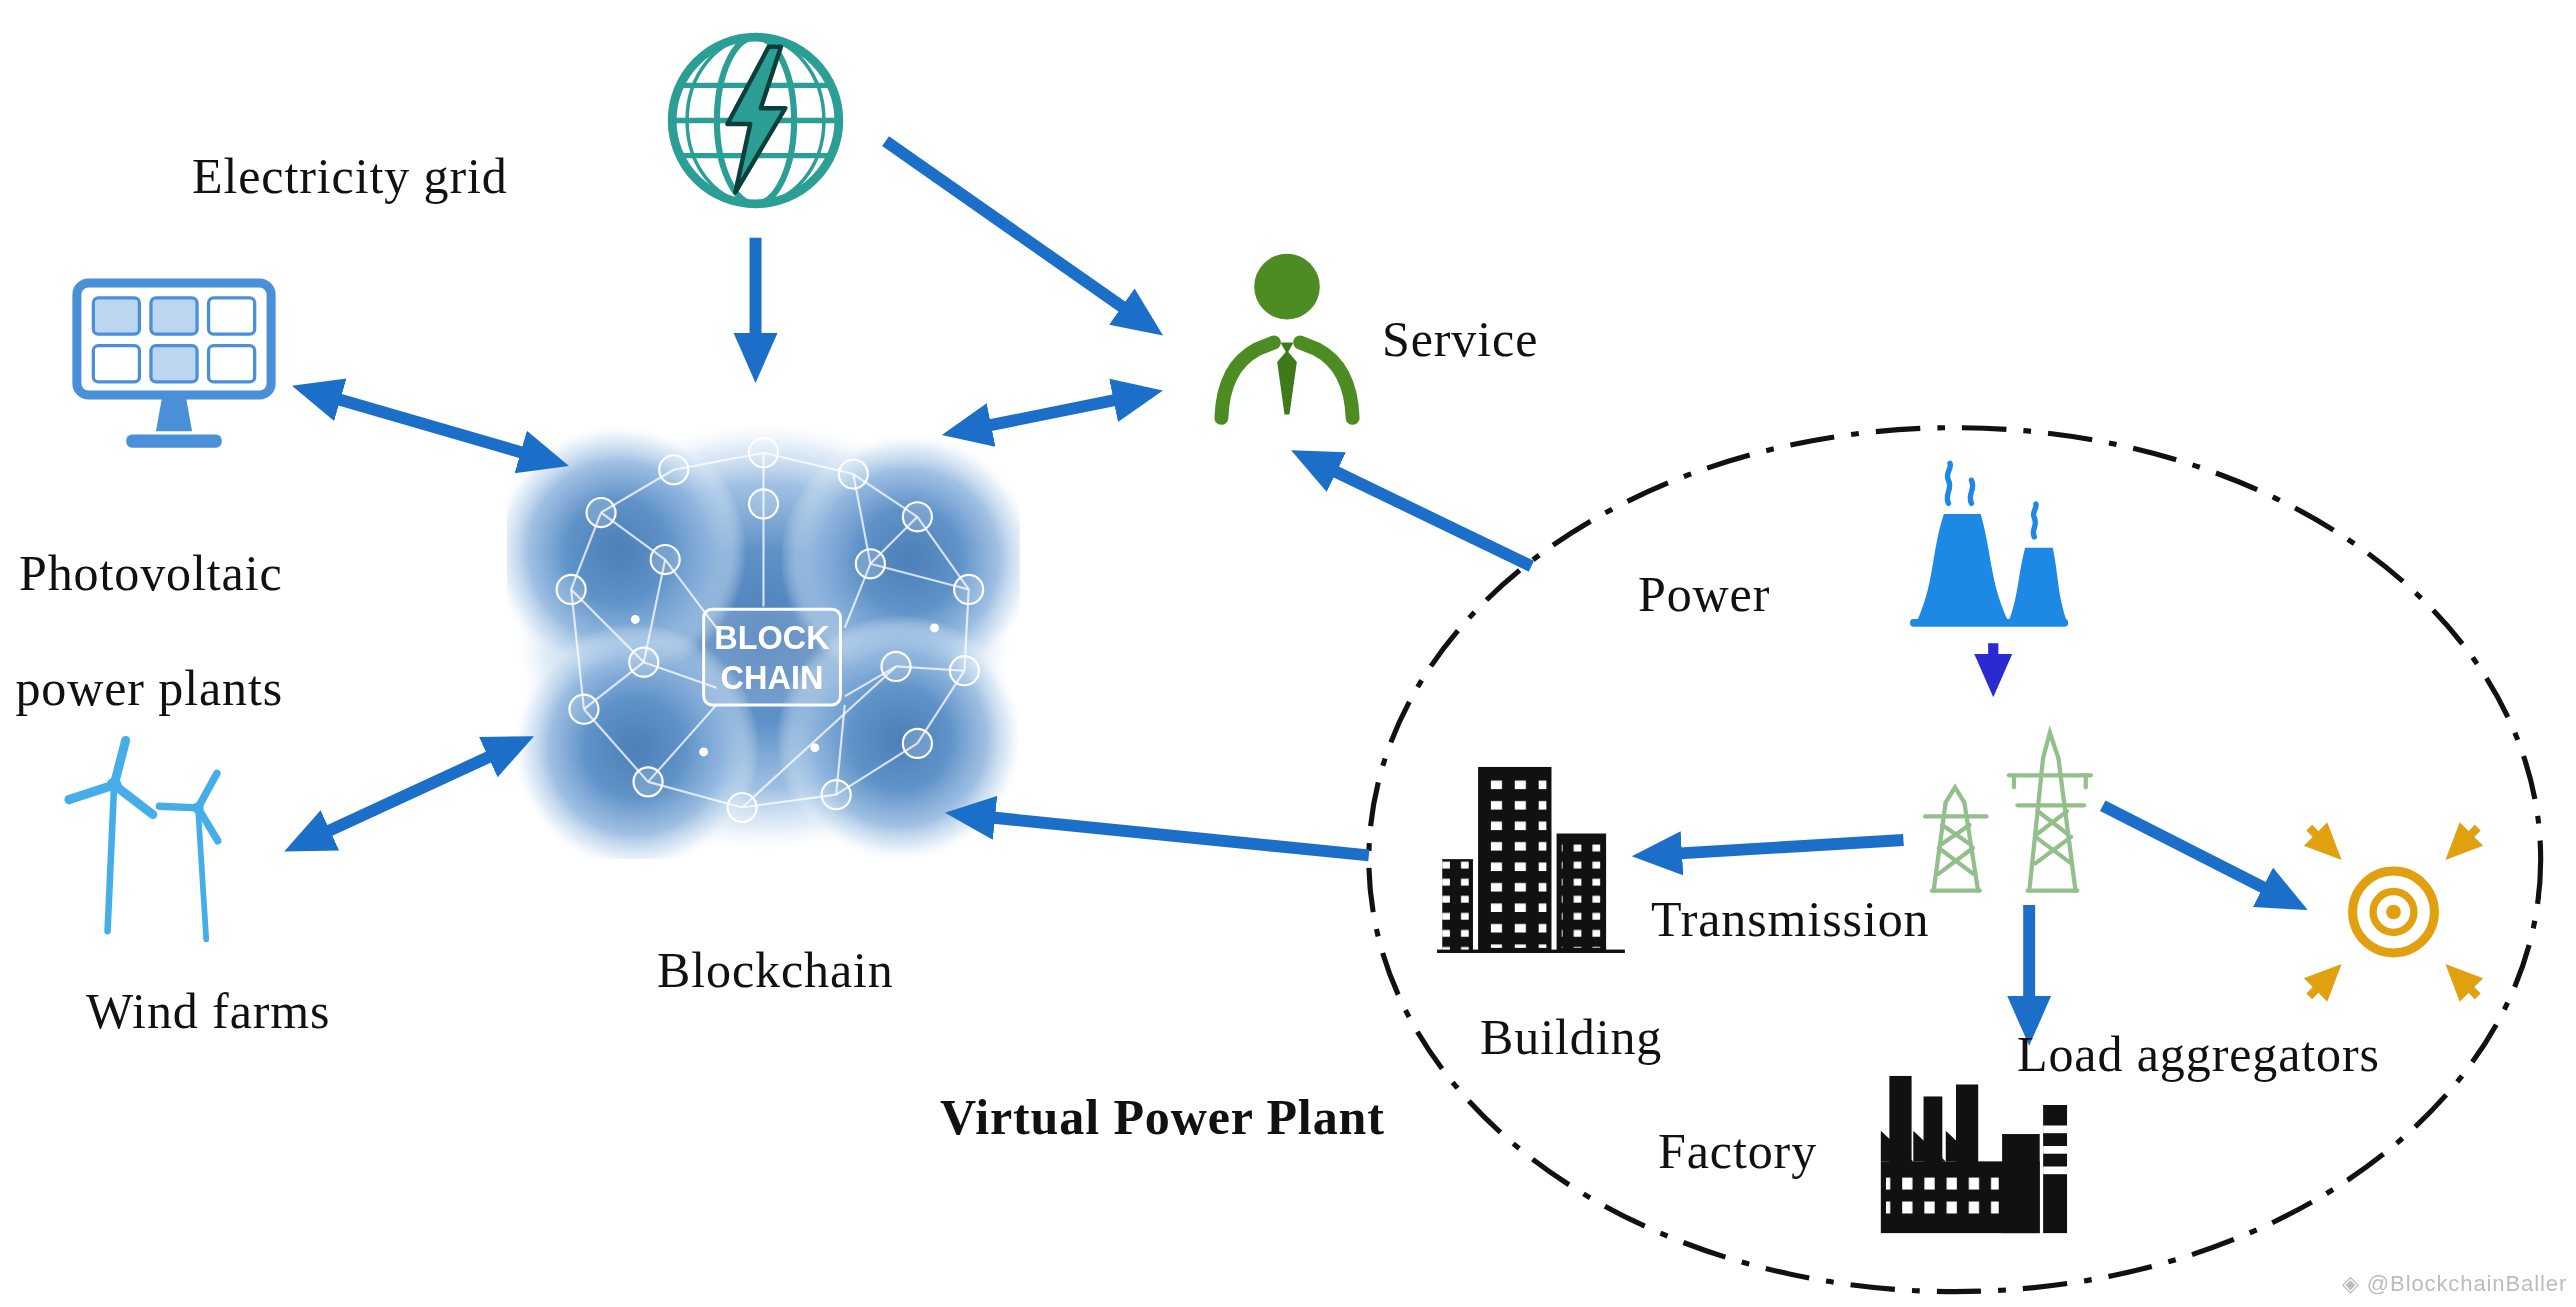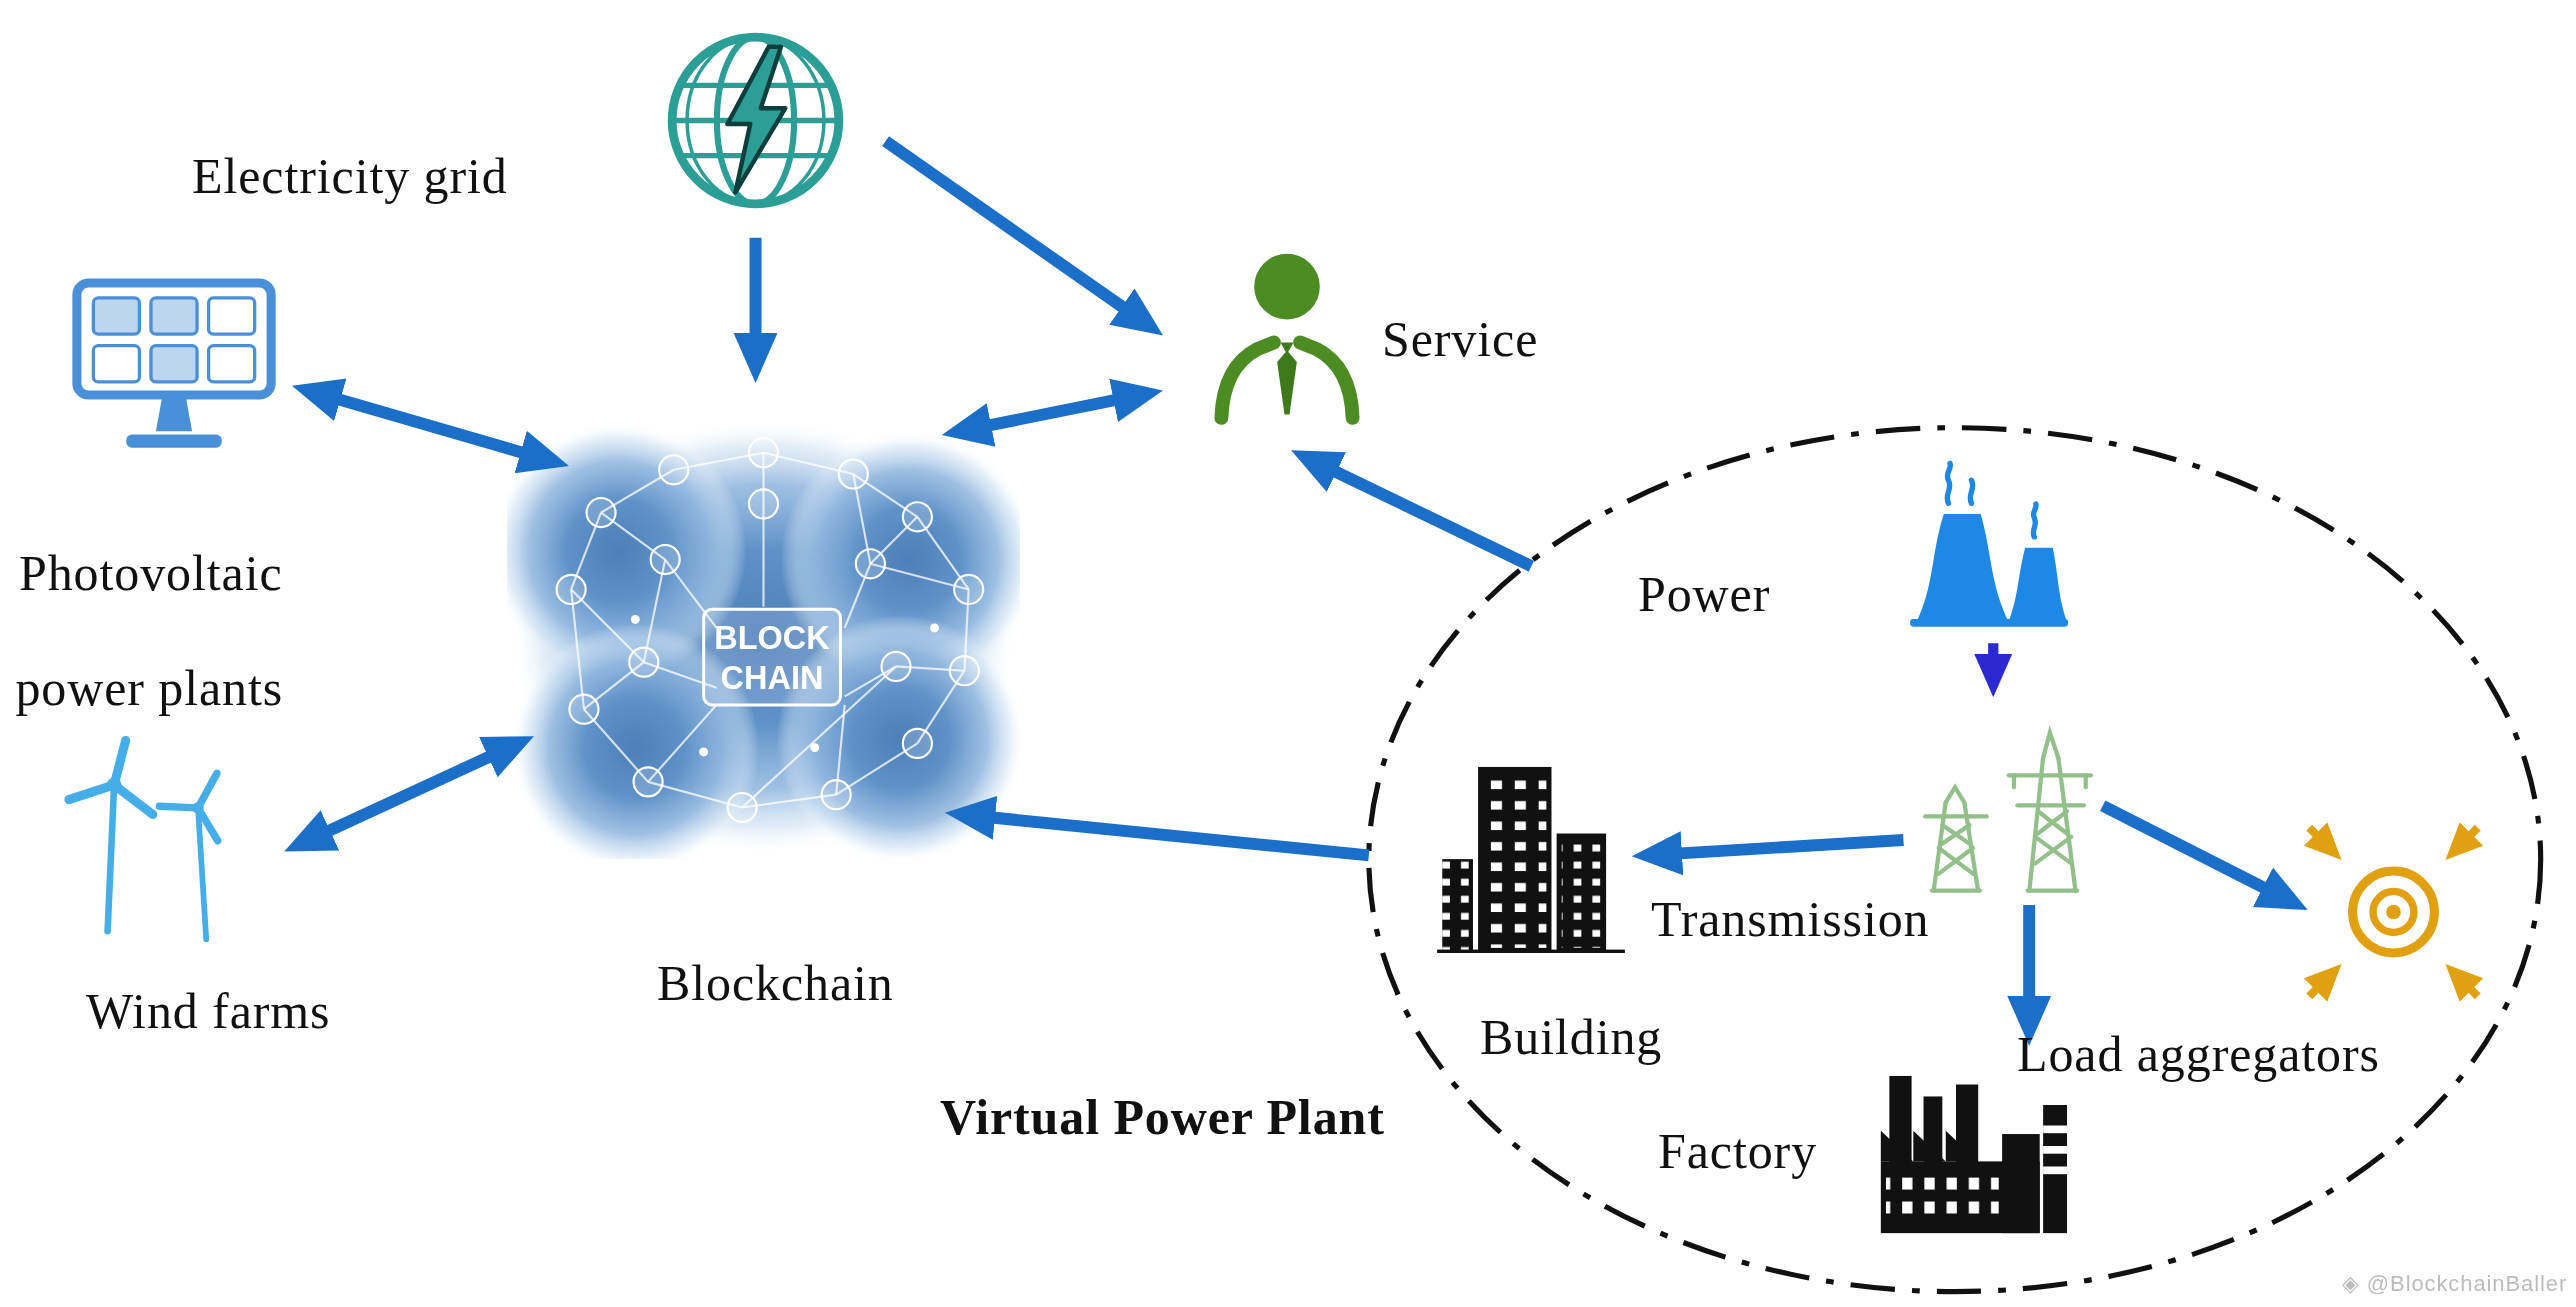--- a/index.html
+++ b/index.html
@@ -298,21 +298,21 @@
     </svg>
   </div>
 
   <div class="label" style="left:192px;top:120px;z-index:4;margin-top:27px;">Electricity grid</div>
 
   <div class="label" style="left:19px;top:544px;z-index:4;">Photovoltaic</div>
   <div class="label" style="left:15.4px;top:659px;z-index:4;">power plants</div>
 
   <div class="label" style="left:86px;top:982px;z-index:4;text-align:right;">Wind farms</div>
 
-  <div class="label" style="left:657px;top:941px;z-index:4;margin-top:13px;">Blockchain</div>
+  <div class="label" style="left:657px;top:941px;z-index:4;">Blockchain</div>
 
   <div class="label" style="left:1382px;top:310px;z-index:4;">Service</div>
 
   <div class="label" style="left:1638px;top:565px;z-index:4;">Power</div>
 
   <div class="label" style="left:1651px;top:890px;z-index:4;">Transmission</div>
 
   <div class="label" style="left:1480px;top:1008px;z-index:4;">Building</div>
 
   <div class="label" style="left:1658px;top:1122px;z-index:4;">Factory</div>

